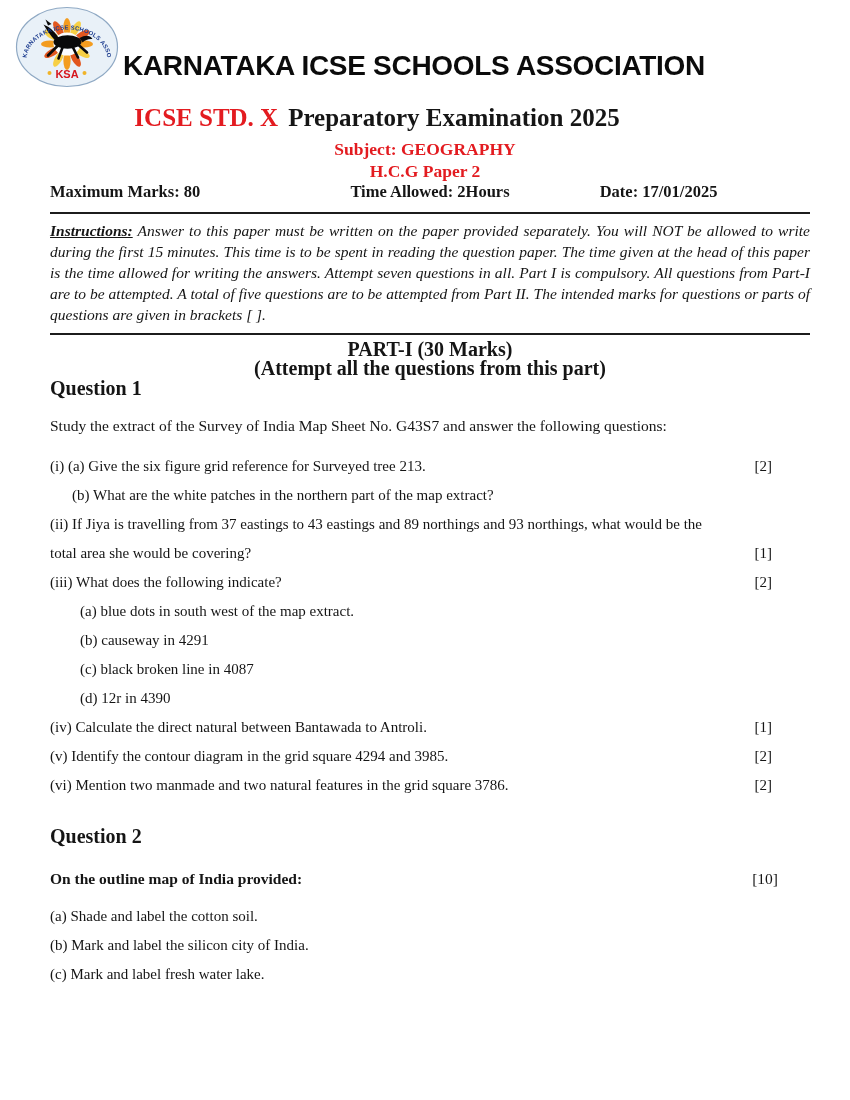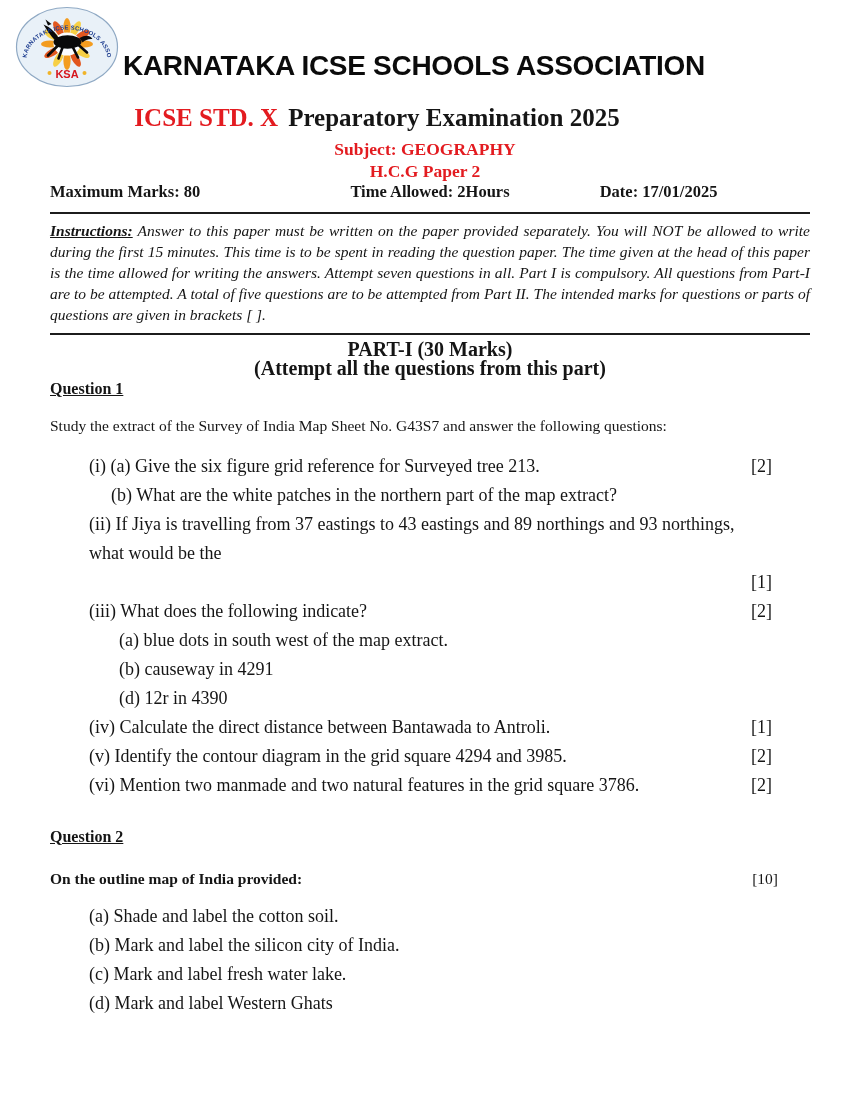--- a/index.html
+++ b/index.html
@@ -50,27 +50,27 @@
     margin:6px 0 0 0; font-size:15.5px; font-style:italic;
     line-height:21px; text-align:justify;
   }
   .instructions .ins-label { font-weight:bold; text-decoration:underline; }
 
   .part-title, .part-subtitle {
     text-align:center; font-weight:bold; font-size:20px; line-height:19px;
   }
   .part-title { margin-top:5px; }
 
-  .q-heading { font-weight:bold; font-size:16px; line-height:21px;text-decoration:underline; }
+  .q-heading { font-weight:bold; font-size:20px; line-height:21px; }
   .q1-heading { margin-top:0; }
   .q2-heading { margin-top:26px; }
 
   .q-intro { font-size:15.5px; line-height:21px; margin-top:16px; }
 
-  .items { margin-top:13px; font-size:18px;margin-left:39px; }
+  .items { margin-top:13px; font-size:15px; }
   .q2-items { margin-top:9px; }
   .q-line { display:flex; line-height:29px; }
   .q-line .q-text { }
   .q-line .q-marks { margin-left:auto; padding-right:38px; white-space:nowrap; }
   .ind1 { padding-left:22px; }
   .ind2 { padding-left:30px; }
 
   .q2-intro-row { display:flex; margin-top:17px; line-height:29px; font-size:15.5px; }
   .q2-intro-row .q-text { font-weight:bold; }
   .q2-intro-row .q-marks { margin-left:auto; padding-right:32px; }
@@ -162,43 +162,45 @@
       </div>
       <div class="q-line ind1">
         <span class="q-text">(b) What are the white patches in the northern part of the map extract?</span>
         <span class="q-marks"></span>
       </div>
       <div class="q-line">
         <span class="q-text">(ii) If Jiya is travelling from 37 eastings to 43 eastings and 89 northings and 93 northings, what would be the</span>
         <span class="q-marks"></span>
       </div>
       <div class="q-line">
+        <span class="q-text">total area she would be covering?</span>
         <span class="q-marks">[1]</span>
       </div>
       <div class="q-line">
         <span class="q-text">(iii) What does the following indicate?</span>
         <span class="q-marks">[2]</span>
       </div>
       <div class="q-line ind2">
         <span class="q-text">(a) blue dots in south west of the map extract.</span>
         <span class="q-marks"></span>
       </div>
       <div class="q-line ind2">
         <span class="q-text">(b) causeway in 4291</span>
         <span class="q-marks"></span>
       </div>
       <div class="q-line ind2">
+        <span class="q-text">(c) black broken line in 4087</span>
         <span class="q-marks"></span>
       </div>
       <div class="q-line ind2">
         <span class="q-text">(d) 12r in 4390</span>
         <span class="q-marks"></span>
       </div>
       <div class="q-line">
-        <span class="q-text">(iv) Calculate the direct distance between Bantawada to Antroli.</span>
+        <span class="q-text">(iv) Calculate the direct natural between Bantawada to Antroli.</span>
         <span class="q-marks">[1]</span>
       </div>
       <div class="q-line">
         <span class="q-text">(v) Identify the contour diagram in the grid square 4294 and 3985.</span>
         <span class="q-marks">[2]</span>
       </div>
       <div class="q-line">
         <span class="q-text">(vi) Mention two manmade and two natural features in the grid square 3786.</span>
         <span class="q-marks">[2]</span>
       </div>
@@ -216,20 +218,16 @@
         <span class="q-marks"></span>
       </div>
       <div class="q-line">
         <span class="q-text">(b) Mark and label the silicon city of India.</span>
         <span class="q-marks"></span>
       </div>
       <div class="q-line">
         <span class="q-text">(c) Mark and label fresh water lake.</span>
         <span class="q-marks"></span>
       </div>
-      <div class="q-line">
-        <span class="q-text">(d) Mark and label Western Ghats</span>
-        <span class="q-marks"></span>
-      </div>
     </div>
 
   </div>
 </div>
 
 </body></html>

